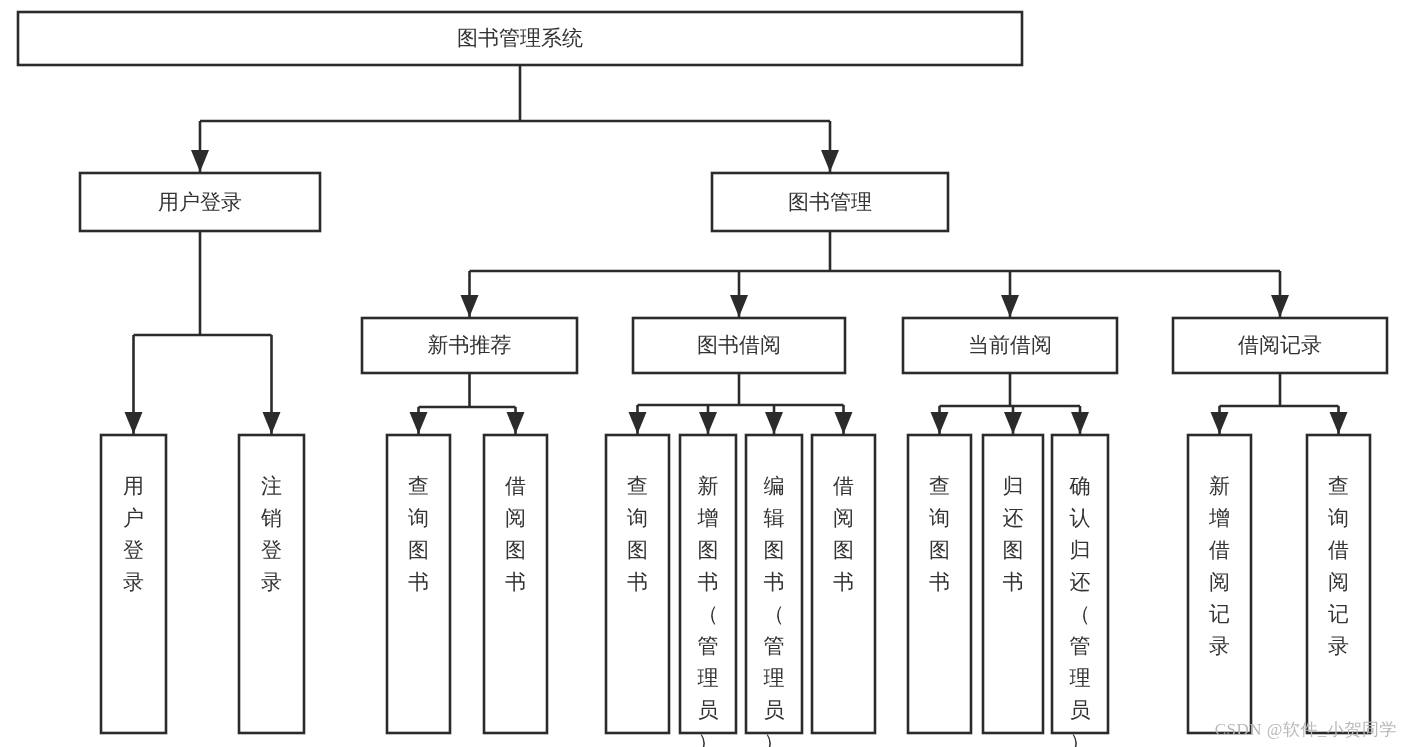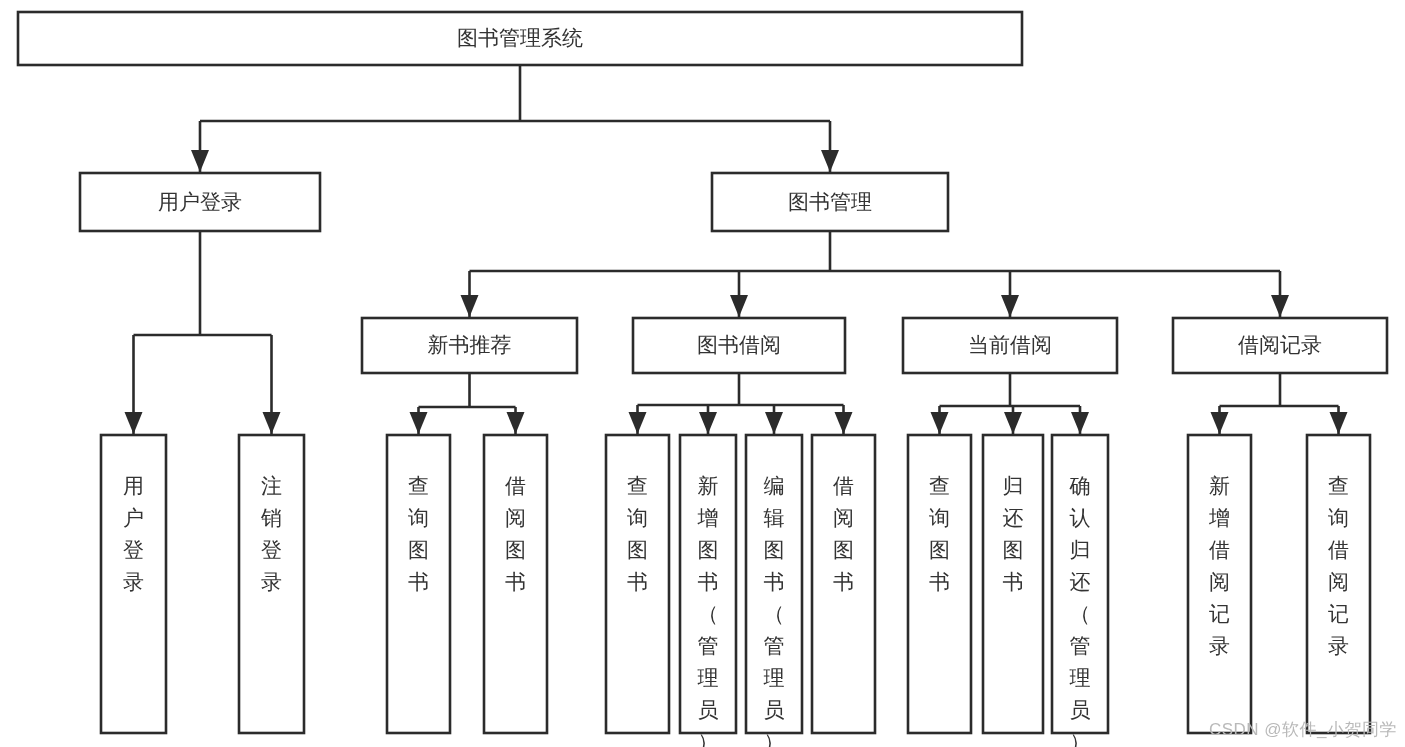--- a/index.html
+++ b/index.html
@@ -54,21 +54,21 @@
     fill: #333333;
     font-family: "Liberation Sans", sans-serif;
     font-size: 21px;
     text-anchor: middle;
     dominant-baseline: middle;
   }
   .watermark {
     position: absolute;
     right: 8px;
     bottom: 6px;
-    font-family: Liberation Sans, sans-serif;
+    font-family: Liberation Serif, serif;
     font-size: 17px;
     color: #b9b9b9;
     letter-spacing: 0.5px;
     user-select: none;
     pointer-events: none;
   }
 </style>
 </head>
 <body>
 

